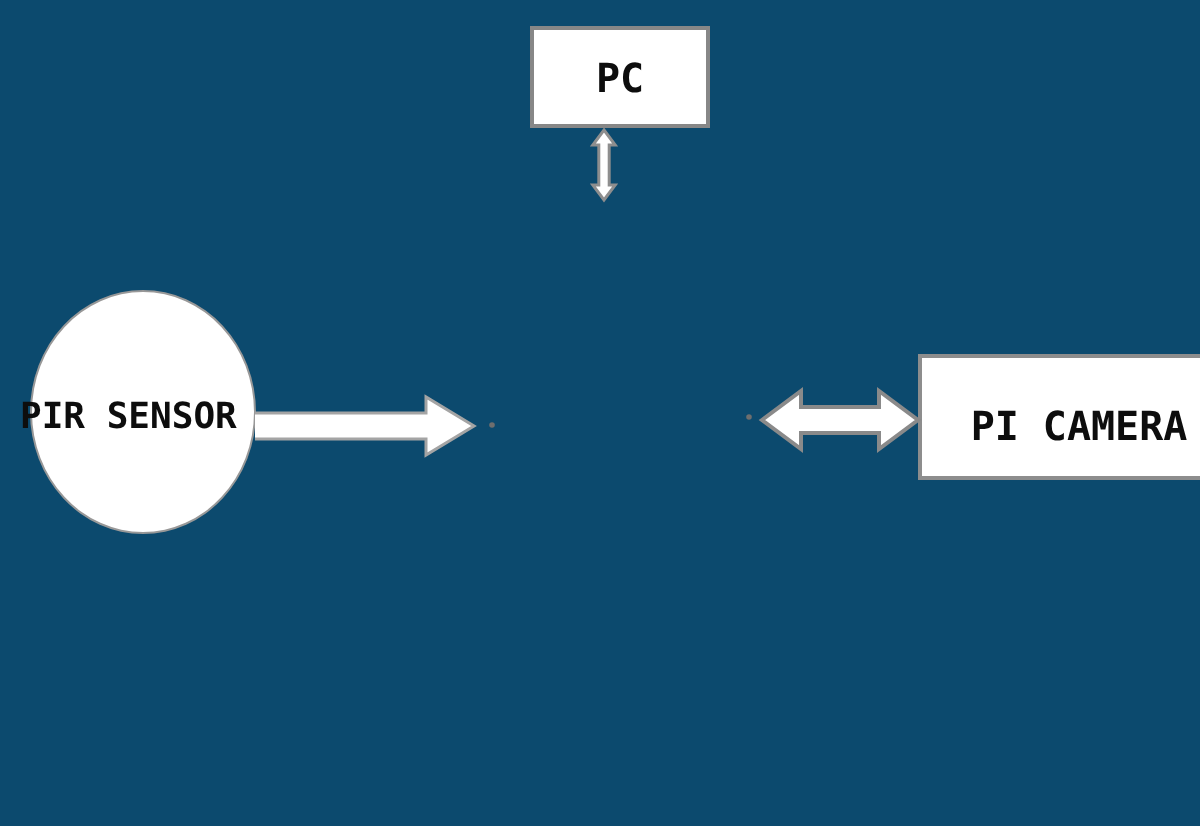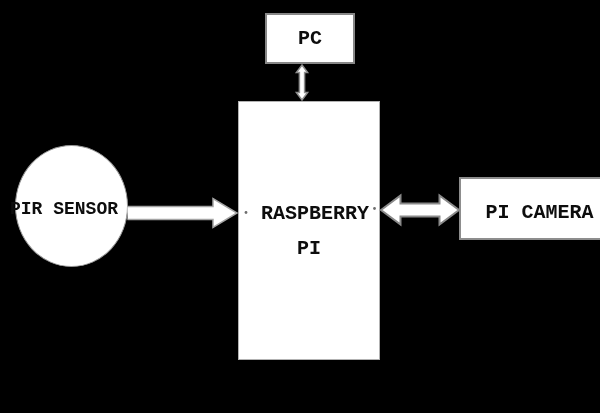--- a/index.html
+++ b/index.html
@@ -5,23 +5,22 @@
   html, body {
     margin: 0;
     padding: 0;
     background: #ffffff;
     font-family: "DejaVu Sans Mono", "Liberation Mono", monospace;
   }
   .canvas {
     position: relative;
     width: 600px;
     height: 413px;
-    background: #000000;
+    background: #0c4a6e;
     overflow: hidden;
-    font-family: Liberation Mono, monospace;
   }
   .node {
     position: absolute;
     background: #ffffff;
     box-sizing: border-box;
     display: flex;
     align-items: center;
     justify-content: center;
     color: #0d0d0d;
     font-weight: 700;
@@ -81,24 +80,20 @@
 </style>
 </head>
 <body>
 
 <div class="canvas">
 
   <div class="node node-pc">
     <span>PC</span>
   </div>
 
-  <div class="node node-rpi">
-    <span class="rpi-line rpi-line1">RASPBERRY</span>
-    <span class="rpi-line rpi-line2">PI</span>
-  </div>
 
   <div class="node node-sensor">
     <span class="sensor-label">PIR SENSOR</span>
   </div>
 
   <div class="node node-camera">
     <span>PI CAMERA</span>
   </div>
 
   <svg class="arrow-layer" viewBox="0 0 600 413" xmlns="http://www.w3.org/2000/svg">

